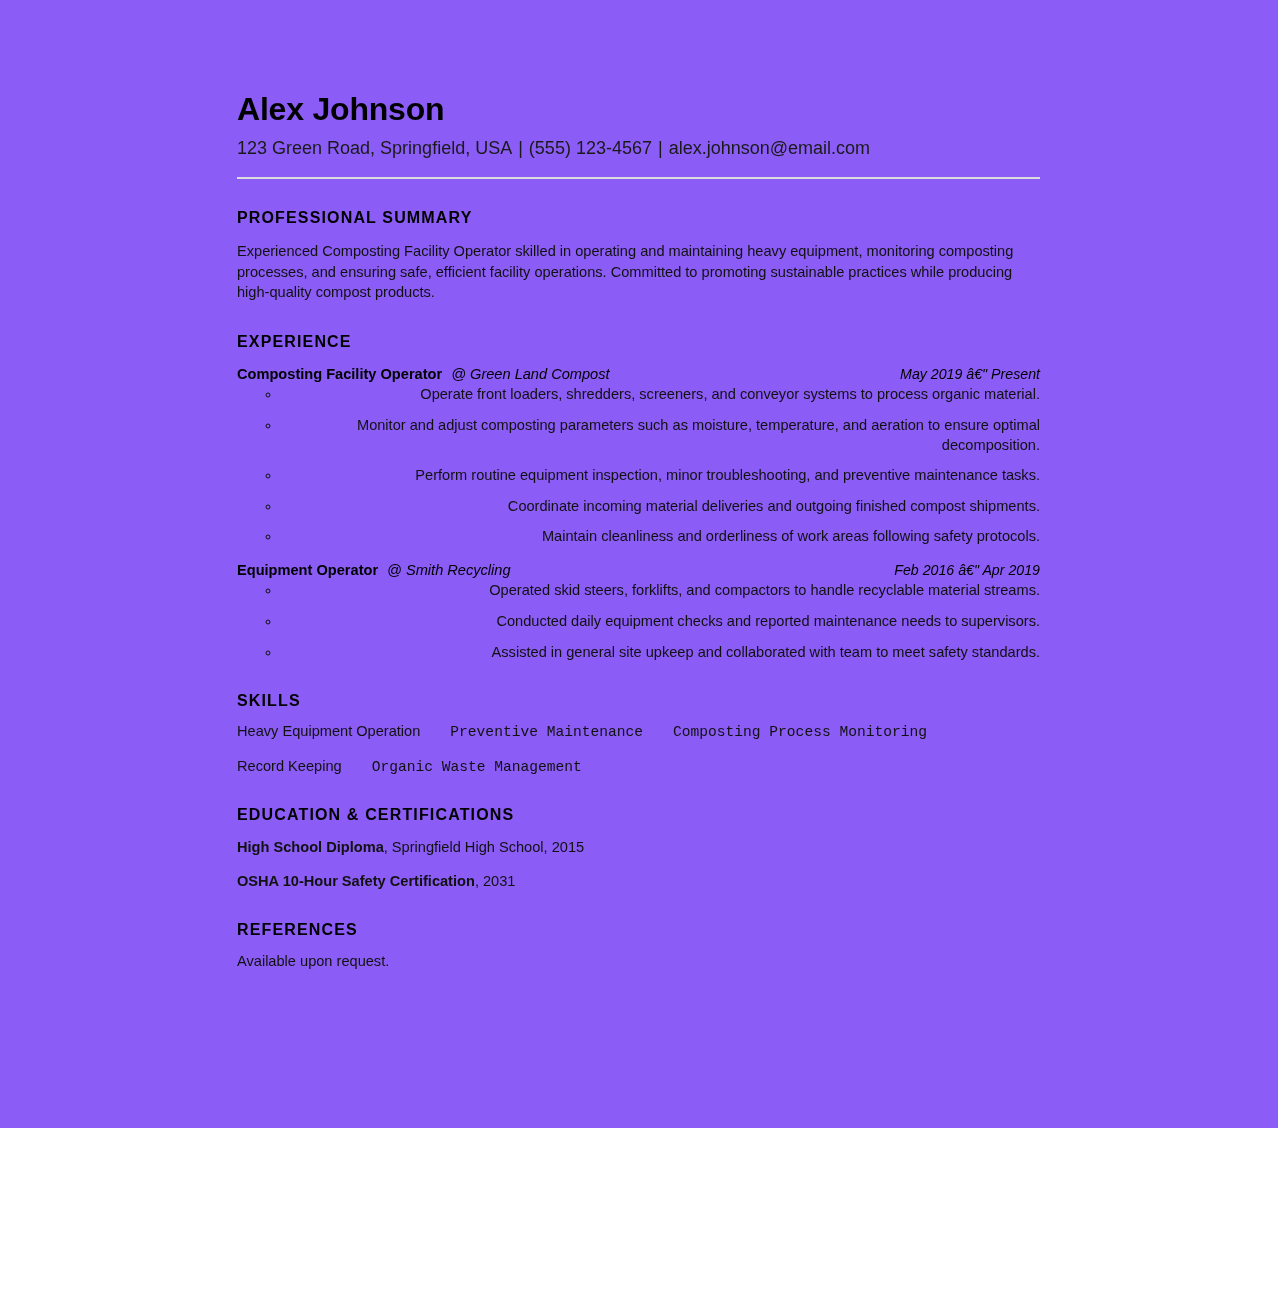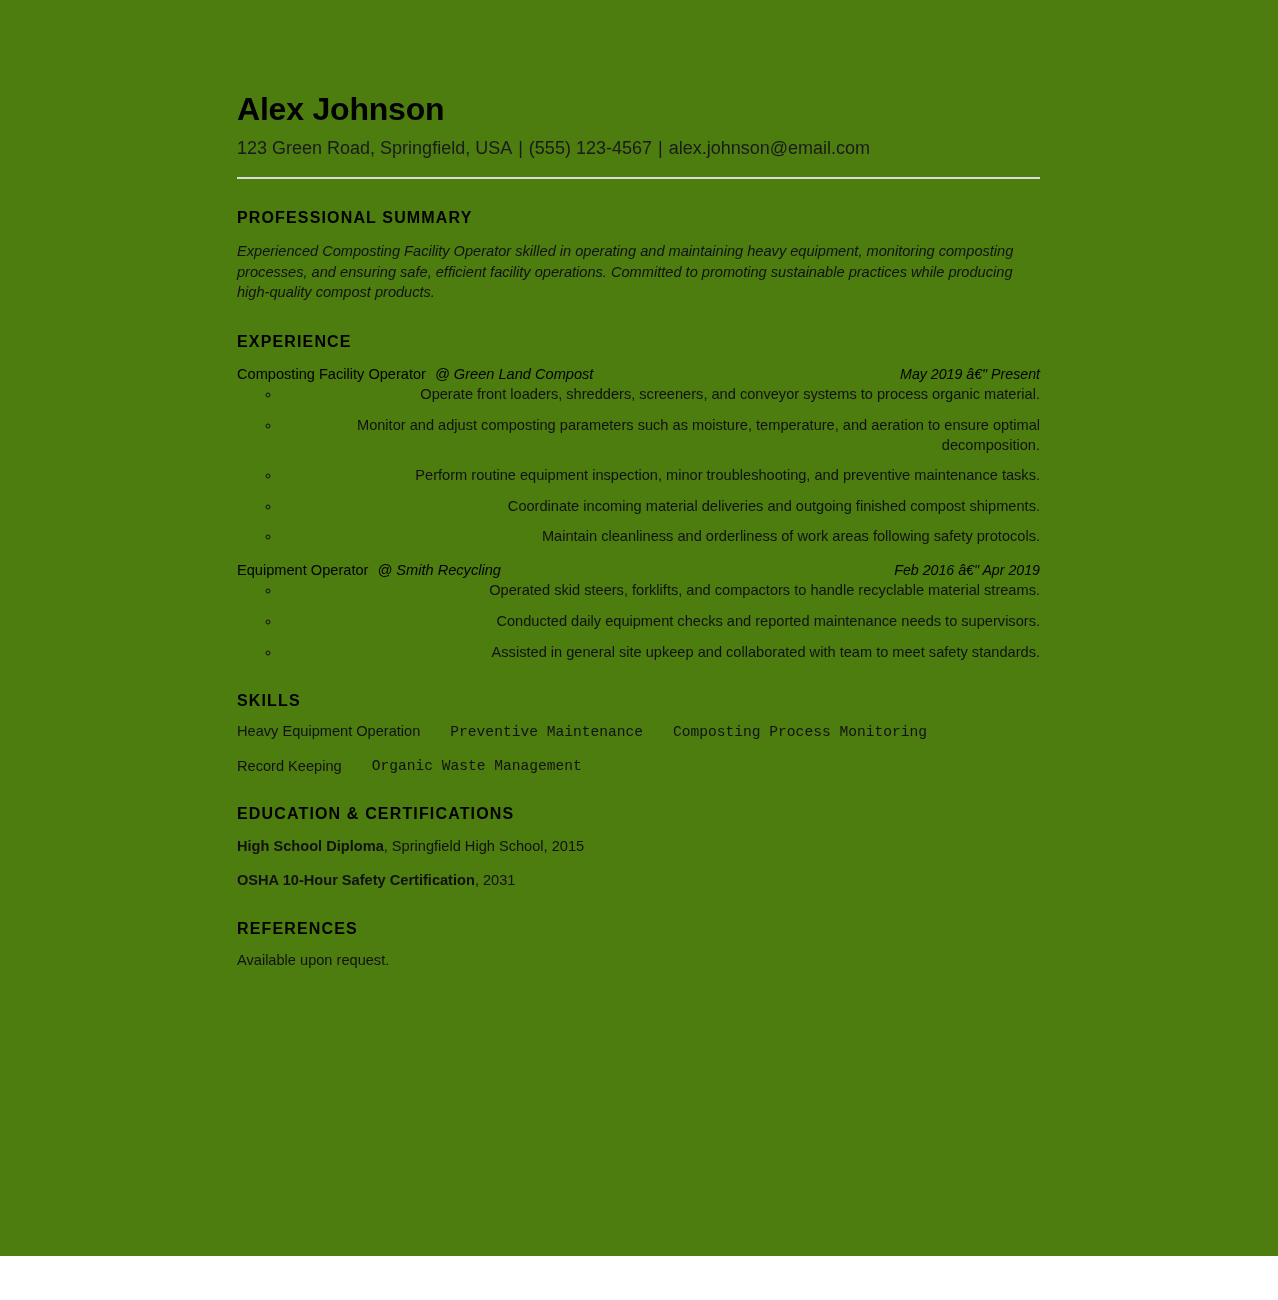--- a/index.html
+++ b/index.html
@@ -10,22 +10,22 @@
   body {
     width: 1278px;
     height: 1300px;
     font-family: "Liberation Sans", sans-serif;
     color: #000000;
     -webkit-font-smoothing: antialiased;
   }
   .page {
     position: relative;
     width: 1278px;
-    height: 1256px;
-    background: #4d7c0f;
+    height: 1128px;
+    background: #8b5cf6;
     overflow: hidden;
   }
   .resume {
     position: absolute;
     left: 237px;
     top: 92px;
     width: 803px;
   }
 
   
@@ -67,21 +67,20 @@
     margin: 0 0 14px 0;
     line-height: 1.1;
     color: #000;
   }
   .summary-text {
     font-size: 14.6px;
     line-height: 1.42;
     margin: 0;
     color: #111;
     max-width: 780px;
-    font-style: italic;
   }
 
   
   .job {
     margin-top: 2px;
   }
   .job + .job {
     margin-top: 14px;
   }
   .job-head {
@@ -89,21 +88,21 @@
     align-items: baseline;
     justify-content: space-between;
     width: 803px;
     line-height: 1.25;
   }
   .job-left {
     font-size: 14.6px;
     white-space: nowrap;
   }
   .job-title {
-    font-weight: normal;
+    font-weight: bold;
   }
   .job-company {
     font-style: italic;
     padding-left: 9px;
   }
   .job-dates {
     font-size: 14.2px;
     font-style: italic;
     white-space: nowrap;
     text-align: right;
@@ -130,21 +129,20 @@
     margin-top: -2px;
   }
   .skills-row {
     display: flex;
     align-items: baseline;
     margin-bottom: 16px;
     line-height: 1.25;
   }
   .skills-row:last-child {
     margin-bottom: 12px;
-    align-items: center;
   }
   .skill {
     font-size: 14.6px;
     color: #111;
     white-space: nowrap;
   }
   .skill + .skill {
     margin-left: 30px;
     font-family: Liberation Mono, monospace;
   }

